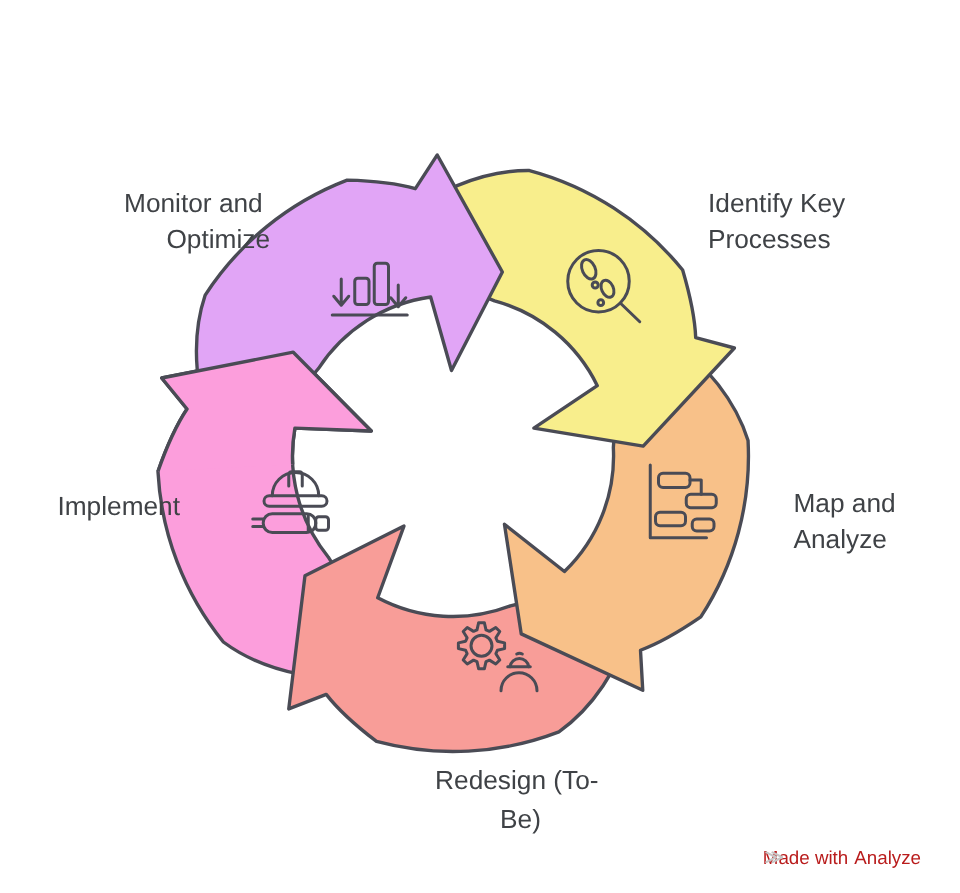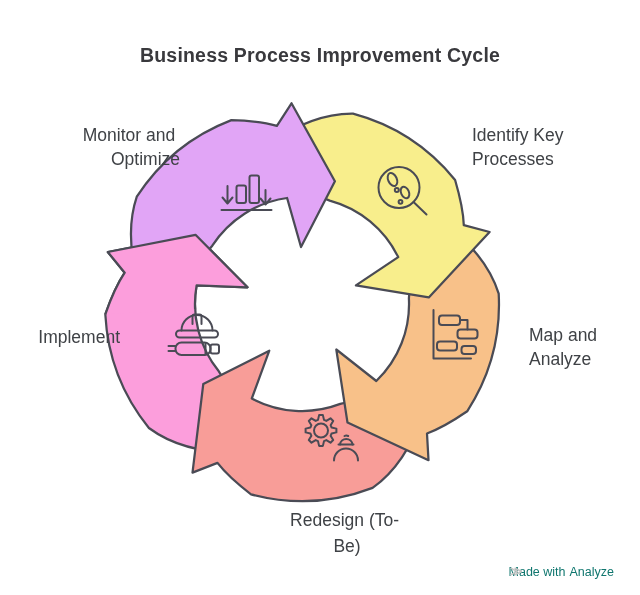--- a/index.html
+++ b/index.html
@@ -8,29 +8,28 @@
     font-family:"Liberation Sans", sans-serif;
   }
   .title{
     position:absolute;top:44px;left:0;right:0;text-align:center;
     font-size:19.5px;font-weight:bold;color:#39393d;letter-spacing:.2px;
   }
   svg{position:absolute;top:0;left:0;}
   .seg-label{font-size:17.5px;fill:#3f4246;}
   .watermark{
     position:absolute;right:26px;bottom:16px;display:flex;align-items:center;gap:4px;
-    font-size:12.5px;color:#0f766e;
+    font-size:12.5px;color:#b91c1c;
   }
 </style>
 </head>
 <body>
 
 <div class="canvas">
 
-  <div class="title">Business Process Improvement Cycle</div>
 
   <svg width="640" height="595" viewBox="0 0 640 595">
 
     <g id="arrows-layer">
         <path d="M235.7 452.9 Q181.8 452.4 148.9 428.0 A197 197 0 0 1 105.3 314.3 Q114.7 287.6 124.7 272.7 L107.8 252.0 L195.5 234.8 L247.5 287.3 L196.6 285.4 A107 107 0 0 0 218.8 371.3 Q231.5 391.0 247.1 427.3 Z" fill="#FC9EDC" stroke="#4A4B55" stroke-width="2.25" stroke-linejoin="round"></path>
         <path d="M423.1 413.1 Q406.0 464.2 372.6 487.9 A197 197 0 0 1 251.0 494.3 Q228.5 477.1 217.5 462.9 L192.5 472.6 L203.3 383.9 L269.3 350.7 L251.8 398.5 A107 107 0 0 0 340.3 403.9 Q363.0 397.9 402.3 394.3 Z" fill="#F89D98" stroke="#4A4B55" stroke-width="2.25" stroke-linejoin="round"></path>
         <path d="M443.2 222.5 Q486.5 254.6 498.7 293.7 A197 197 0 0 1 467.2 411.3 Q443.9 427.3 427.0 433.5 L428.5 460.2 L347.5 422.6 L336.3 349.5 L376.3 381.0 A107 107 0 0 0 408.9 298.4 Q410.2 275.0 418.9 236.5 Z" fill="#F8C189" stroke="#4A4B55" stroke-width="2.25" stroke-linejoin="round"></path>
         <path d="M268.1 144.6 Q312.0 113.3 353.0 113.7 A197 197 0 0 1 455.1 180.0 Q463.1 207.2 463.8 225.1 L489.6 232.0 L428.8 297.4 L355.9 285.4 L398.2 257.1 A107 107 0 0 0 329.7 200.6 Q307.9 192.2 273.9 172.0 Z" fill="#F8EE8C" stroke="#4A4B55" stroke-width="2.25" stroke-linejoin="round"></path>
         <path d="M139.9 287.0 Q123.7 235.6 136.8 196.7 A197 197 0 0 1 231.4 120.1 Q259.7 120.8 276.9 125.8 L291.5 103.3 L334.9 181.3 L301.0 247.0 L287.1 198.0 A107 107 0 0 0 212.3 245.7 Q197.4 263.9 167.7 289.9 Z" fill="#E1A5F6" stroke="#4A4B55" stroke-width="2.25" stroke-linejoin="round"></path>
         <path d="M105.3 314.3 Q114.7 287.6 124.7 272.7 L107.8 252.0 L195.5 234.8 L247.5 287.3 L196.6 285.4 A107 107 0 0 0 195.1 309.6 Z" fill="#FC9EDC" stroke="none"></path>

